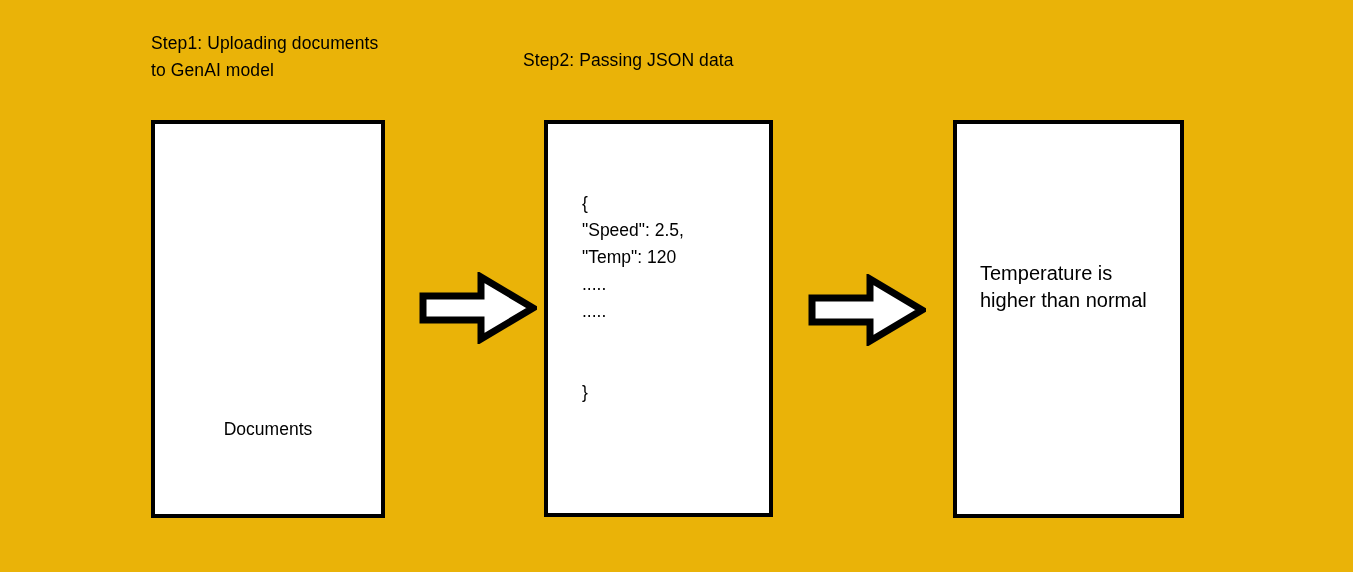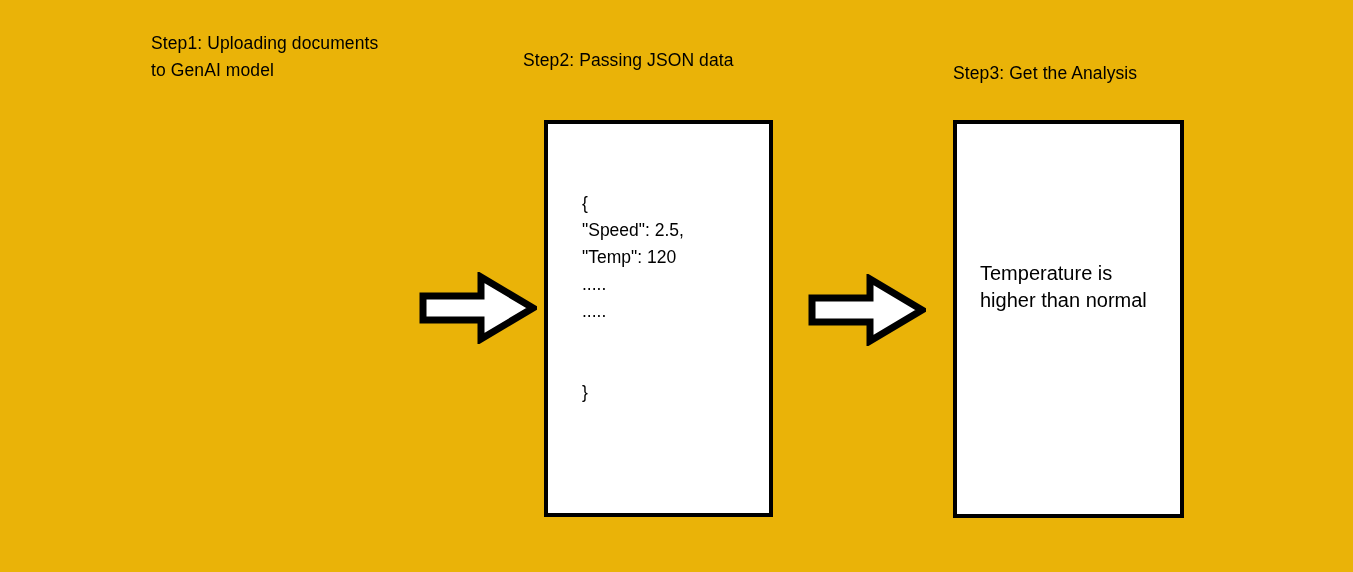--- a/index.html
+++ b/index.html
@@ -98,20 +98,23 @@
   #arrow-1 { left: 419px; top: 272px; width: 118px; height: 72px; }
   #arrow-2 { left: 808px; top: 274px; width: 118px; height: 72px; }
 </style>
 </head>
 <body>
 
 <div id="canvas">
 
   <div class="step-caption" id="caption-1">Step1: Uploading documents to GenAI model</div>
 
+  <div class="process-box" id="box-1">
+    <div class="box-text-centered" id="box-1-label">Documents</div>
+  </div>
 
   <div class="block-arrow" id="arrow-1">
     <svg width="118" height="72" viewBox="0 0 118 72" xmlns="http://www.w3.org/2000/svg">
       <polygon points="4,24 62,24 62,5 114,36 62,67 62,48 4,48" fill="#ffffff" stroke="#000000" stroke-width="7" stroke-linejoin="miter"></polygon>
     </svg>
   </div>
 
   <div class="step-caption" id="caption-2">Step2: Passing JSON data</div>
 
   <div class="process-box" id="box-2"></div>
@@ -126,19 +129,18 @@
     <span class="json-line spacer"></span>
     <span class="json-line">}</span>
   </div>
 
   <div class="block-arrow" id="arrow-2">
     <svg width="118" height="72" viewBox="0 0 118 72" xmlns="http://www.w3.org/2000/svg">
       <polygon points="4,24 62,24 62,5 114,36 62,67 62,48 4,48" fill="#ffffff" stroke="#000000" stroke-width="7" stroke-linejoin="miter"></polygon>
     </svg>
   </div>
 
-  <div class="step-caption" id="caption-3">Step3: Get the Analysis</div>
 
   <div class="process-box" id="box-3"></div>
 
   <div class="box-text-left" id="box-3-result">Temperature is higher than normal</div>
 
 </div>
 
 </body></html>

